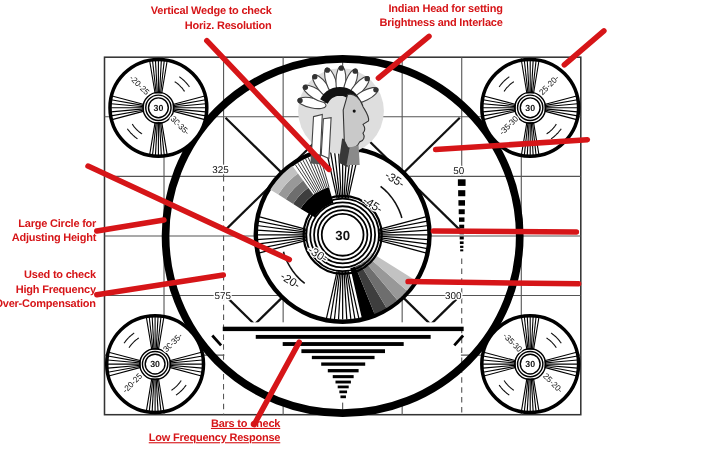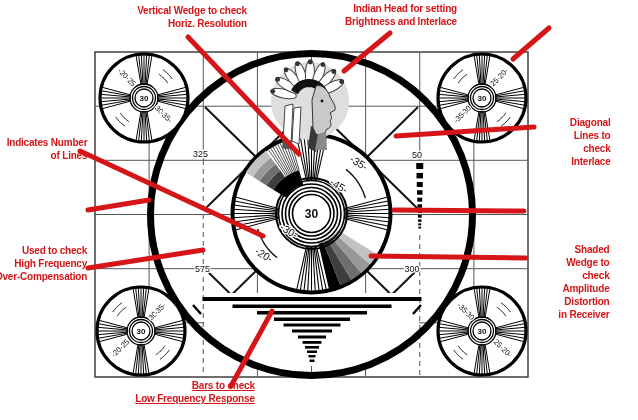--- a/index.html
+++ b/index.html
@@ -373,25 +373,20 @@
         <line x1="88" y1="210" x2="149" y2="200" stroke="#d61518" stroke-width="5" stroke-linecap="round"></line>
         <line x1="88" y1="268" x2="203" y2="250" stroke="#d61518" stroke-width="5" stroke-linecap="round"></line>
         <line x1="231" y1="386" x2="272" y2="311" stroke="#d61518" stroke-width="5" stroke-linecap="round"></line>
       </g>
     </svg>
 
   <div class="annotation-label" style="left: 192px; top: 4px;">Vertical Wedge to check
 Horiz. Resolution</div>
   <div class="annotation-label" style="left: 401px; top: 2px;">Indian Head for setting
 Brightness and Interlace</div>
-  <div class="annotation-label" style="left: 583px; top: 116px;">Diagonal Lines to check
-Interlace</div>
-  <div class="annotation-label" style="left: 581px; top: 243px;">Shaded Wedge to check
-Amplitude Distortion
-in Receiver</div>
-  <div class="annotation-label" style="left: 47px; top: 136px;">Indicates Number
-of Lines</div>
+  <div class="annotation-label" style="left: 49px; top: 197px;">Large Circle for
+Adjusting Height</div>
   <div class="annotation-label" style="left: 41px; top: 244px;">Used to check
 High Frequency
 Over-Compensation</div>
   <div class="annotation-label" style="left: 195px; top: 379px; text-decoration: underline;">Bars to check
 Low Frequency Response</div>
 </div>
 
 </body></html>

